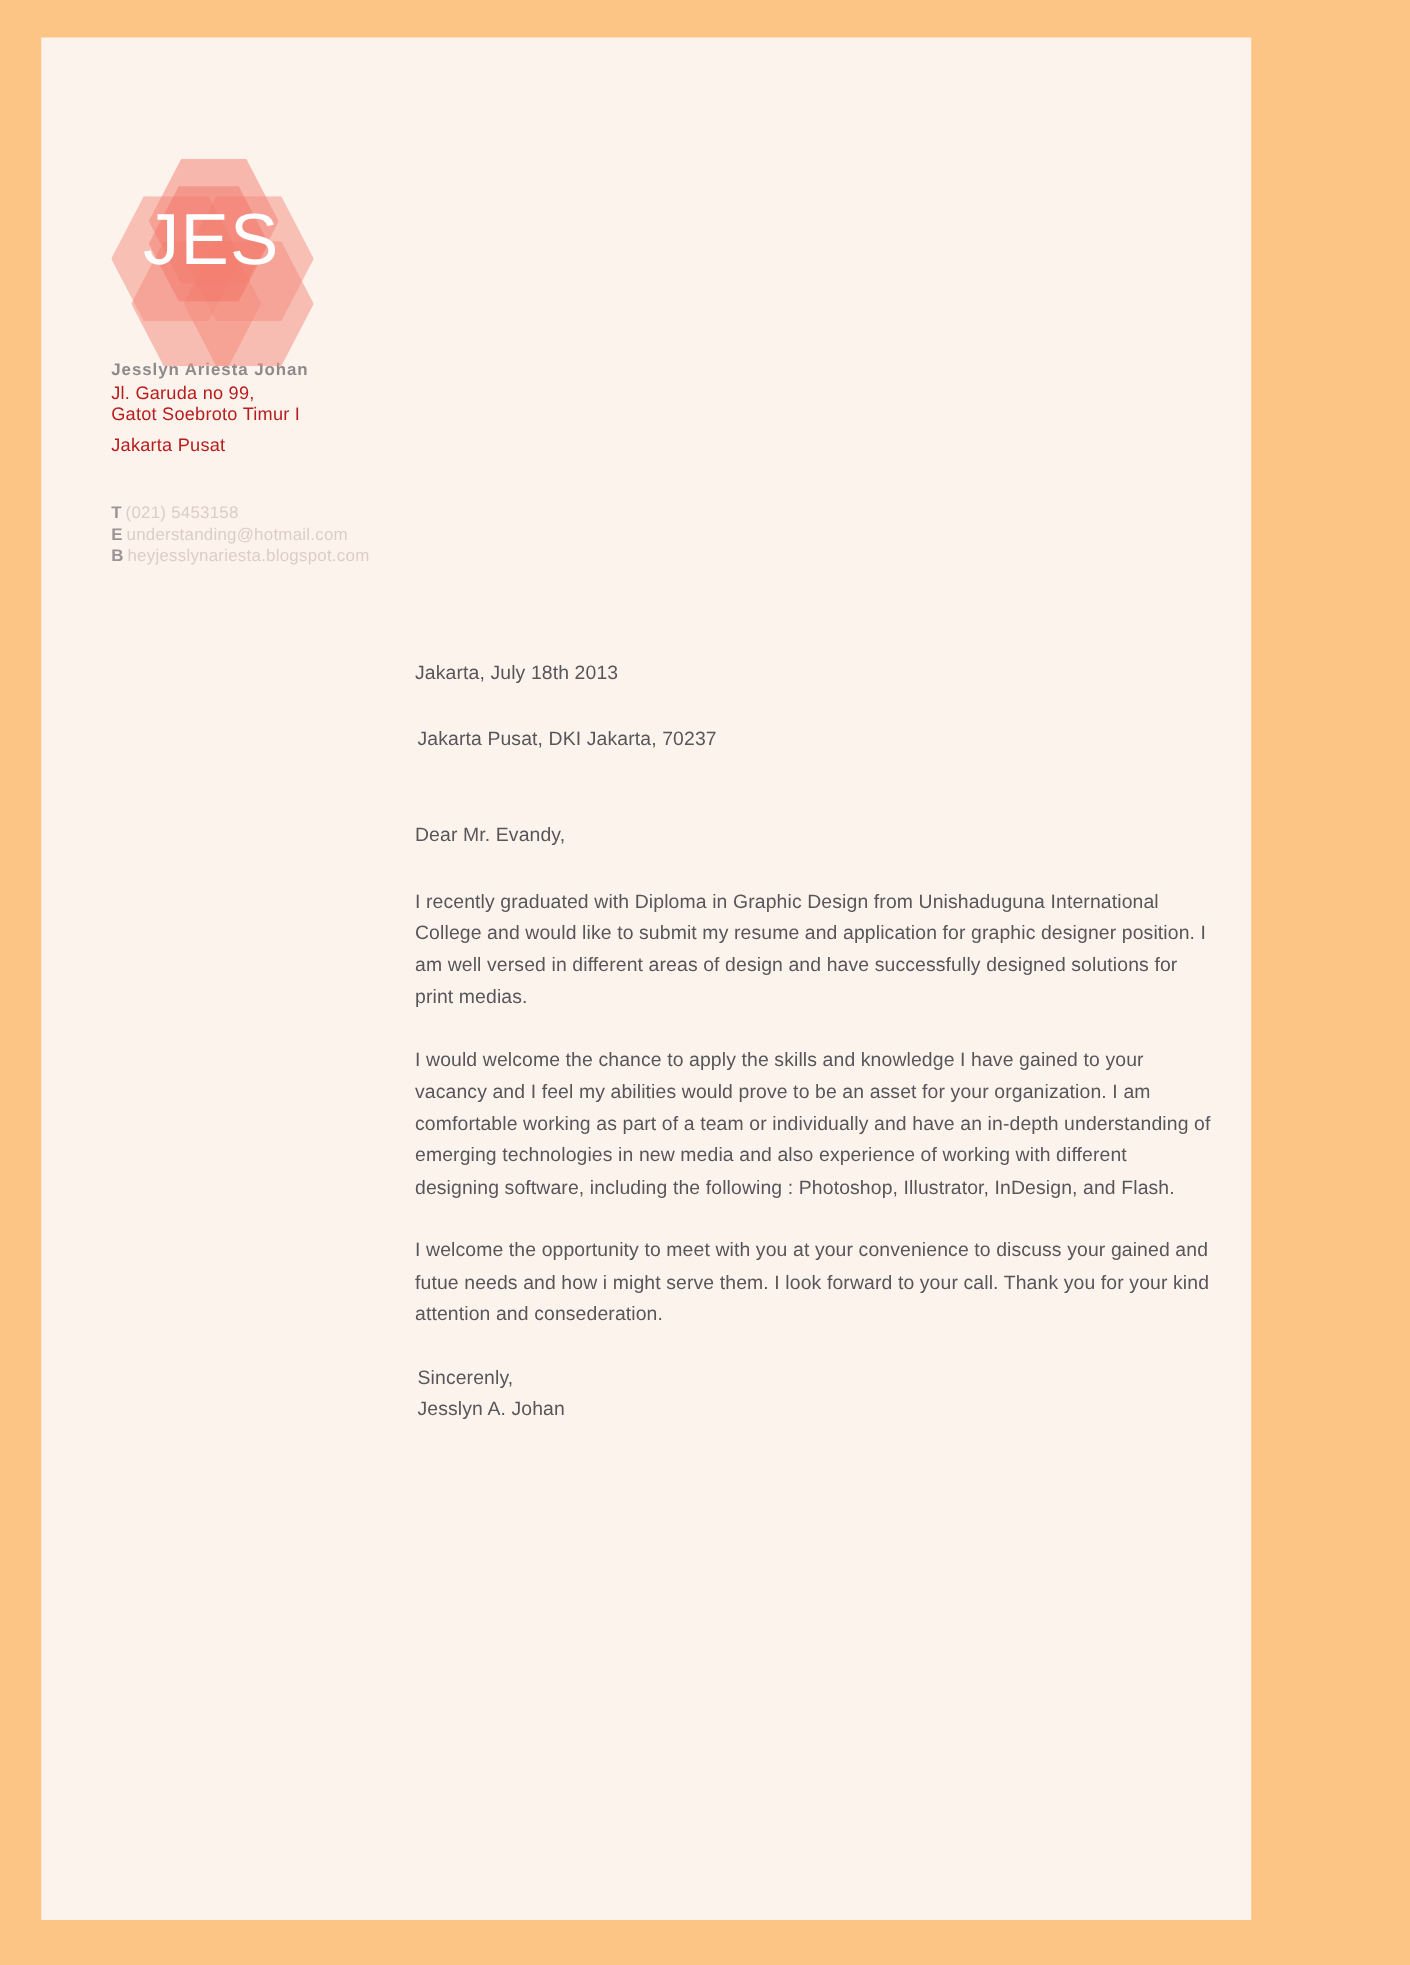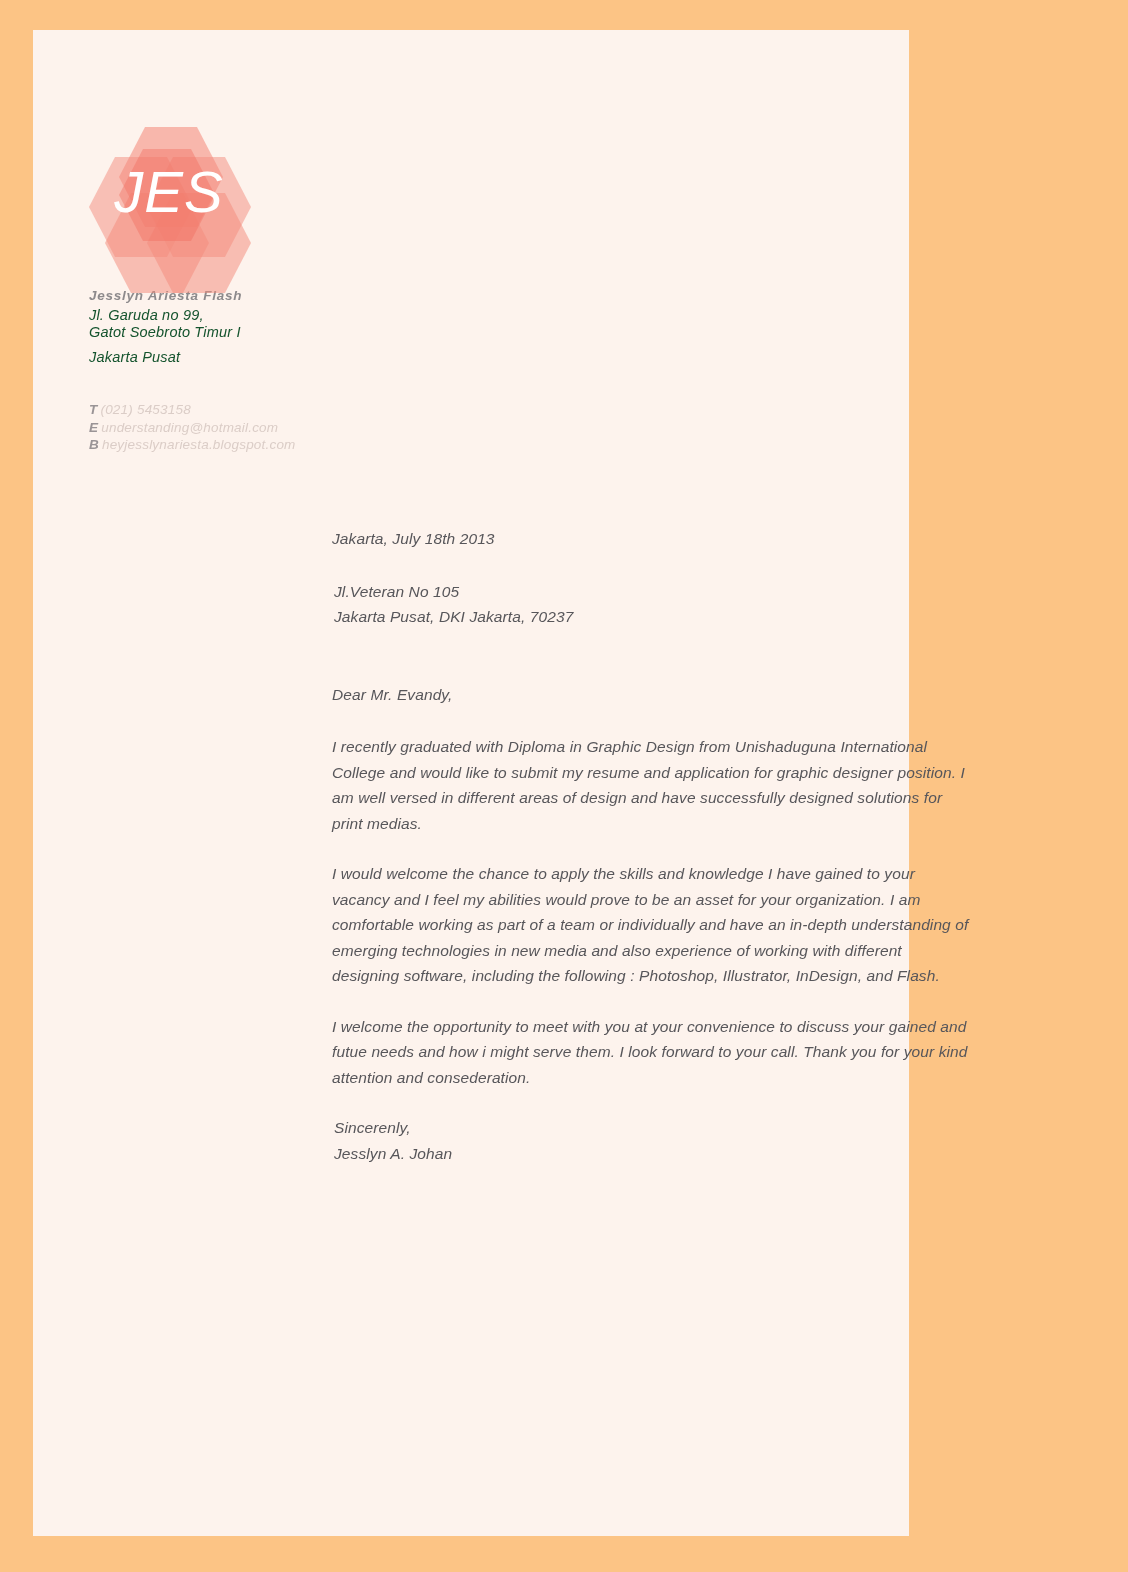--- a/index.html
+++ b/index.html
@@ -12,24 +12,23 @@
     background: #fcc485;
     font-family: "Liberation Sans", sans-serif;
     overflow: hidden;
   }
 
   
   #page {
     position: absolute;
     left: 33px;
     top: 30px;
-    width: 876px;
+    width: 968px;
     height: 1506px;
     background: #fdf3ed;
-    font-style: italic;
   }
 
   
   #letterhead {
     position: absolute;
     left: 56px;
     top: 95px;
     width: 330px;
   }
 
@@ -70,21 +69,21 @@
     margin-top: 23px;
   }
   #contact-name {
     color: #8d8a8c;
     font-size: 13.5px;
     font-weight: bold;
     letter-spacing: 0.75px;
     margin-bottom: 4px;
   }
   .addr-line {
-    color: #14532d;
+    color: #b91c1c;
     font-size: 14.5px;
     line-height: 17px;
     letter-spacing: 0.2px;
   }
   .addr-gap { height: 8px; }
 
   #contact-methods { margin-top: 35px; }
   .cm-row {
     font-size: 13.5px;
     line-height: 17.5px;
@@ -127,21 +126,21 @@
       <div class="hex hex-tc"></div>
       <div class="hex hex-l"></div>
       <div class="hex hex-r"></div>
       <div class="hex hex-bl"></div>
       <div class="hex hex-br"></div>
       <div class="hex hex-c"></div>
       <div id="logo-text">JES</div>
     </div>
 
     <div id="contact">
-      <div id="contact-name">Jesslyn Ariesta Flash</div>
+      <div id="contact-name">Jesslyn Ariesta Johan</div>
       <div class="addr-line">Jl. Garuda no 99,</div>
       <div class="addr-line">Gatot Soebroto Timur I</div>
       <div class="addr-gap"></div>
       <div class="addr-line">Jakarta Pusat</div>
 
       <div id="contact-methods">
         <div class="cm-row">
           <span class="cm-key">T</span><span class="cm-val">(021) 5453158</span>
         </div>
         <div class="cm-row">
@@ -152,21 +151,20 @@
         </div>
       </div>
     </div>
   </div>
 
   <div id="letter">
 
     <div id="date-block" class="blk">Jakarta, July 18th 2013</div>
 
     <div id="recipient-block">
-      <span class="ln">Jl.Veteran No 105</span>
       <span class="ln">Jakarta Pusat, DKI Jakarta, 70237</span>
     </div>
 
     <div id="salutation" class="blk">Dear Mr. Evandy,</div>
 
     <p class="blk">I recently graduated with Diploma in Graphic Design from Unishaduguna International College and would like to submit my resume and application for graphic designer position. I am well versed in different areas of design and have successfully designed solutions for print medias.</p>
     <p class="blk">I would welcome the chance to apply the skills and knowledge I have gained to your vacancy and I feel my abilities would prove to be an asset for your organization. I am comfortable working as part of a team or individually and have an in-depth understanding of emerging technologies in new media and also experience of working with different designing software, including the following : Photoshop, Illustrator, InDesign, and Flash.</p>
     <p class="blk">I welcome the opportunity to meet with you at your convenience to discuss  your gained and futue needs and how i might serve them. I look forward to your call. Thank you for your kind attention and consederation.</p>
 
     <div id="closing">

